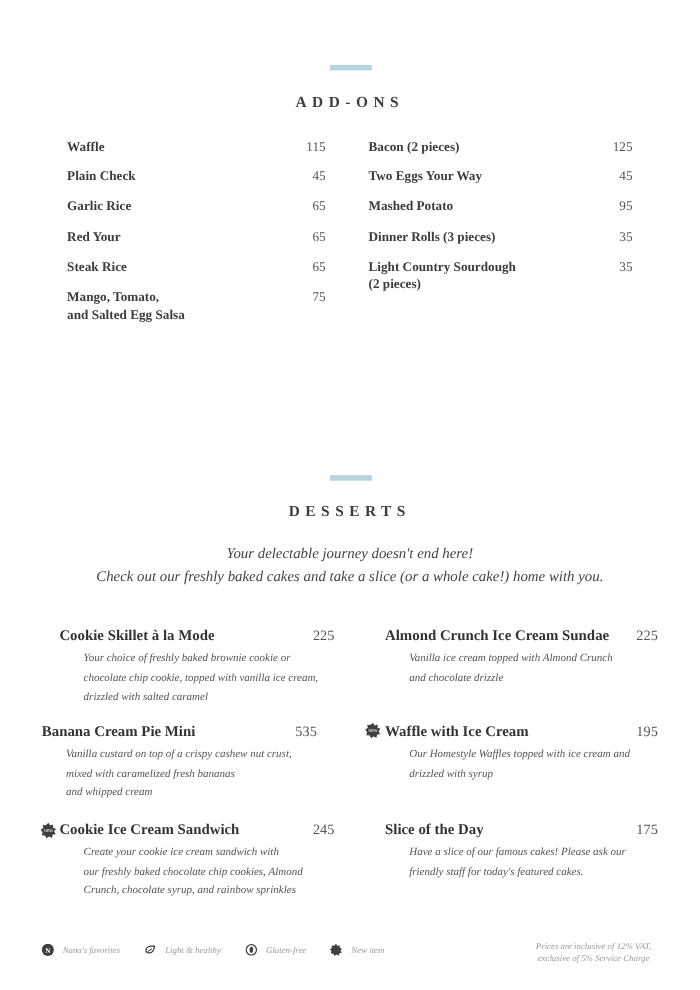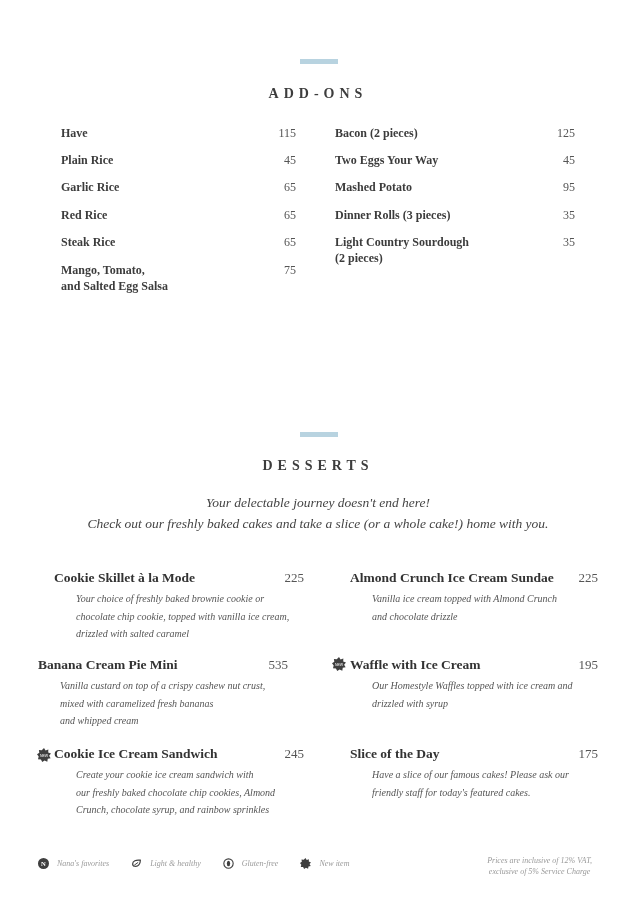--- a/index.html
+++ b/index.html
@@ -34,33 +34,33 @@
     .legend-label { font-family: "Liberation Serif", serif; font-style: italic; font-size: 8px; color: #9a9a9a; }
     .footnote { position: absolute; top: 855px; right: 44px; text-align: center; font-family: "Liberation Serif", serif; font-style: italic; font-size: 8px; color: #9a9a9a; line-height: 11px; }
   </style>
 </head>
 <body>
 
 <div class="accent-bar" style="top:59px;"></div>
 <div class="section-title" style="top:86px;">ADD-ONS</div>
 
 <div class="addon" style="left:61px; top:125px; width:235px;">
-  <span class="addon-name">Have</span>
+  <span class="addon-name">Waffle</span>
   <span class="addon-price" style="left:205px;">115</span>
 </div>
 <div class="addon" style="left:61px; top:152px; width:235px;">
-  <span class="addon-name">Plain Rice</span>
+  <span class="addon-name">Plain Check</span>
   <span class="addon-price" style="left:205px;">45</span>
 </div>
 <div class="addon" style="left:61px; top:179px; width:235px;">
   <span class="addon-name">Garlic Rice</span>
   <span class="addon-price" style="left:205px;">65</span>
 </div>
 <div class="addon" style="left:61px; top:207px; width:235px;">
-  <span class="addon-name">Red Rice</span>
+  <span class="addon-name">Red Your</span>
   <span class="addon-price" style="left:205px;">65</span>
 </div>
 <div class="addon" style="left:61px; top:234px; width:235px;">
   <span class="addon-name">Steak Rice</span>
   <span class="addon-price" style="left:205px;">65</span>
 </div>
 <div class="addon" style="left:61px; top:262px; width:235px; height:34px;">
   <span class="addon-name">Mango, Tomato,</span>
   <span class="addon-name" style="top:16px;">and Salted Egg Salsa</span>
   <span class="addon-price" style="left:205px;">75</span>

